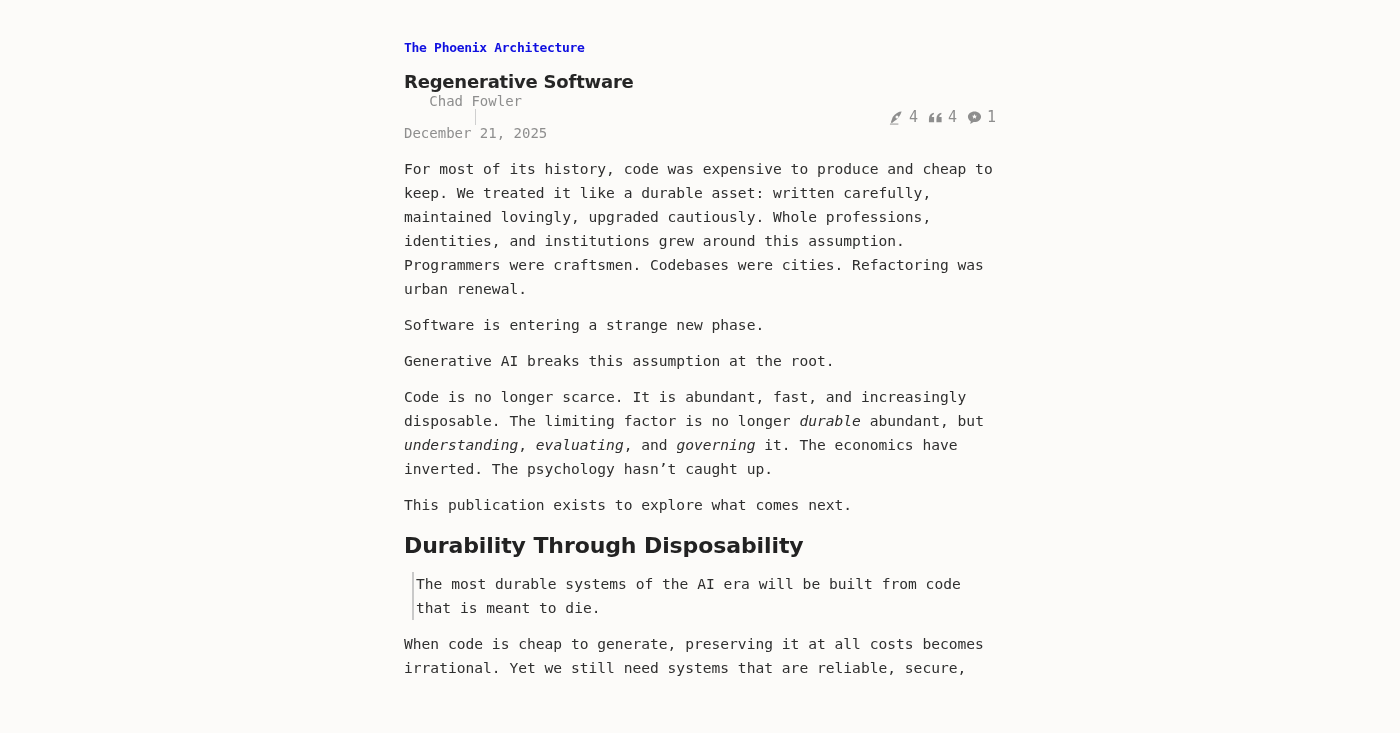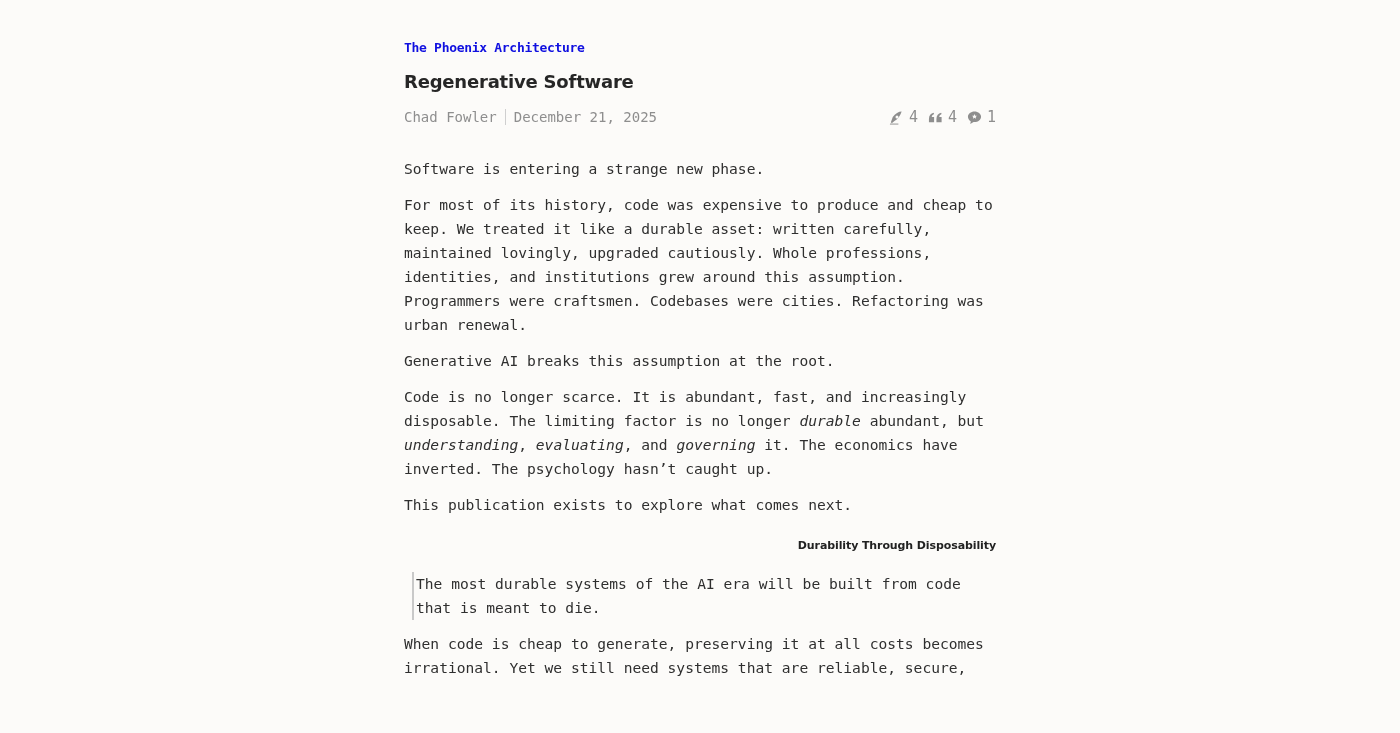--- a/index.html
+++ b/index.html
@@ -21,33 +21,32 @@
   .title {
     font-family: "DejaVu Sans", sans-serif;
     font-weight: bold; font-size: 18px; color: #262626;
     margin: 4px 0 0 0; line-height: 36px; letter-spacing: -0.2px;
   }
   .meta {
     display: flex; justify-content: space-between; align-items: center;
     margin-top: 7px; height: 20px;
     font-size: 14px; color: #8e8e8e;
   }
-  .meta-left { display: flex; align-items: center; }
+  .meta-left { display: flex; align-items: center; flex-direction: column; }
   .meta-sep { width: 1px; height: 16px; background: #cfcfcf; margin: 0 8px; }
   .stats { display: flex; align-items: center; gap: 10px; }
   .stat { display: flex; align-items: center; gap: 5px; color: #8e8e8e; font-size: 15px; }
   .stat svg { width: 15px; height: 15px; fill: #8e8e8e; display: block; }
   .body { margin-top: 30px; font-size: 14.6px; line-height: 24px; color: #2f2f2f; }
   .body p { margin: 0 0 12px 0; }
   .body em { font-family: "DejaVu Sans Mono", monospace; font-style: oblique; }
   .body h2 {
     font-family: "DejaVu Sans", sans-serif; font-weight: bold;
-    font-size: 11px; margin: 17px 0 14px 0; line-height: 24px; color: #222;
+    font-size: 22px; margin: 17px 0 14px 0; line-height: 24px; color: #222;
     letter-spacing: -0.1px;
-    text-align: right;
   }
   blockquote {
     margin: 0 0 12px 8px; padding: 0 0 0 2px;
     border-left: 2px solid #c9c9c9; color: #2f2f2f;
   }
 </style>
 </head>
 <body>
 
 <article class="article">
@@ -79,22 +78,22 @@
         <svg viewBox="0 0 16 16">
           <path d="M8 1.5C4.1 1.5 1 4.1 1 7.3c0 2 1.2 3.7 3 4.8L3.5 15l3.5-2.2c.3 0 .7.1 1 .1 3.9 0 7-2.6 7-5.7S11.9 1.5 8 1.5z"></path>
           <path d="M8 4.3l.8 1.7 1.8.2-1.3 1.2.4 1.8L8 8.3l-1.7.9.4-1.8-1.3-1.2 1.8-.2z" fill="#fcfbf9"></path>
         </svg>
         <span>1</span>
       </span>
     </div>
   </div>
 
   <div class="body">
+    <p>For most of its history, code was expensive to produce and cheap to keep. We treated it like a durable asset: written carefully, maintained lovingly, upgraded cautiously. Whole professions, identities, and institutions grew around this assumption. Programmers were craftsmen. Codebases were cities. Refactoring was urban renewal.</p>
     <p>Software is entering a strange new phase.</p>
-    <p>For most of its history, code was expensive to produce and cheap to keep. We treated it like a durable asset: written carefully, maintained lovingly, upgraded cautiously. Whole professions, identities, and institutions grew around this assumption. Programmers were craftsmen. Codebases were cities. Refactoring was urban renewal.</p>
     <p>Generative AI breaks this assumption at the root.</p>
     <p><span>Code is no longer scarce. It is abundant, fast, and increasingly disposable. The limiting factor is no longer </span><em>durable</em><span> abundant, but </span><em>understanding</em><span>, </span><em>evaluating</em><span>, and </span><em>governing</em><span> it. The economics have inverted. The psychology hasn’t caught up.</span></p>
     <p>This publication exists to explore what comes next.</p>
     <h2>Durability Through Disposability</h2>
     <blockquote>The most durable systems of the AI era will be built from code that is meant to die.</blockquote>
     <p>When code is cheap to generate, preserving it at all costs becomes irrational. Yet we still need systems that are reliable, secure,</p>
   </div>
 </article>
 
 </body></html>

